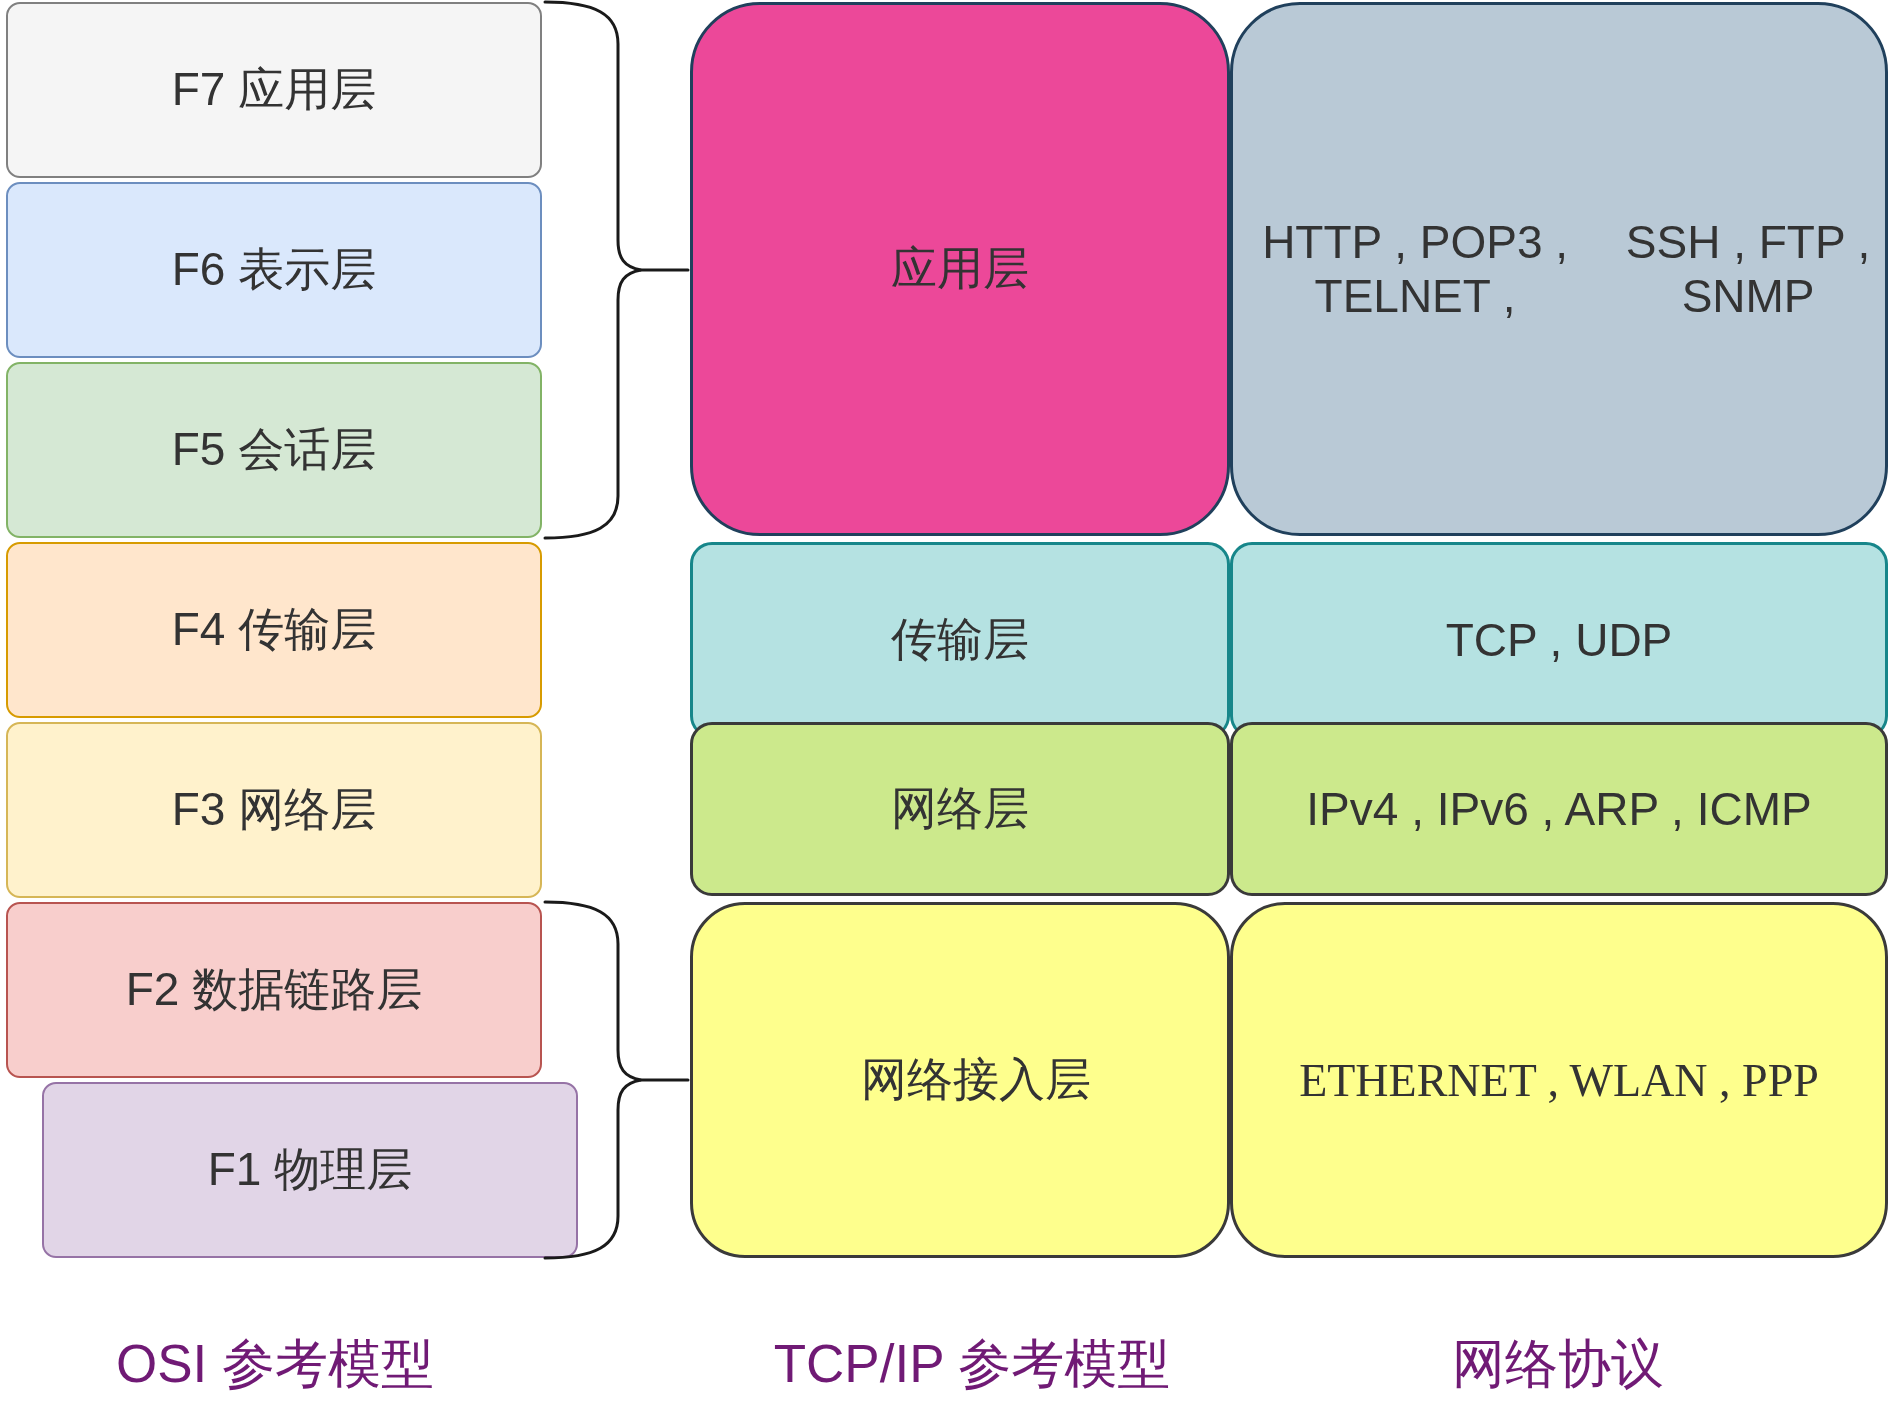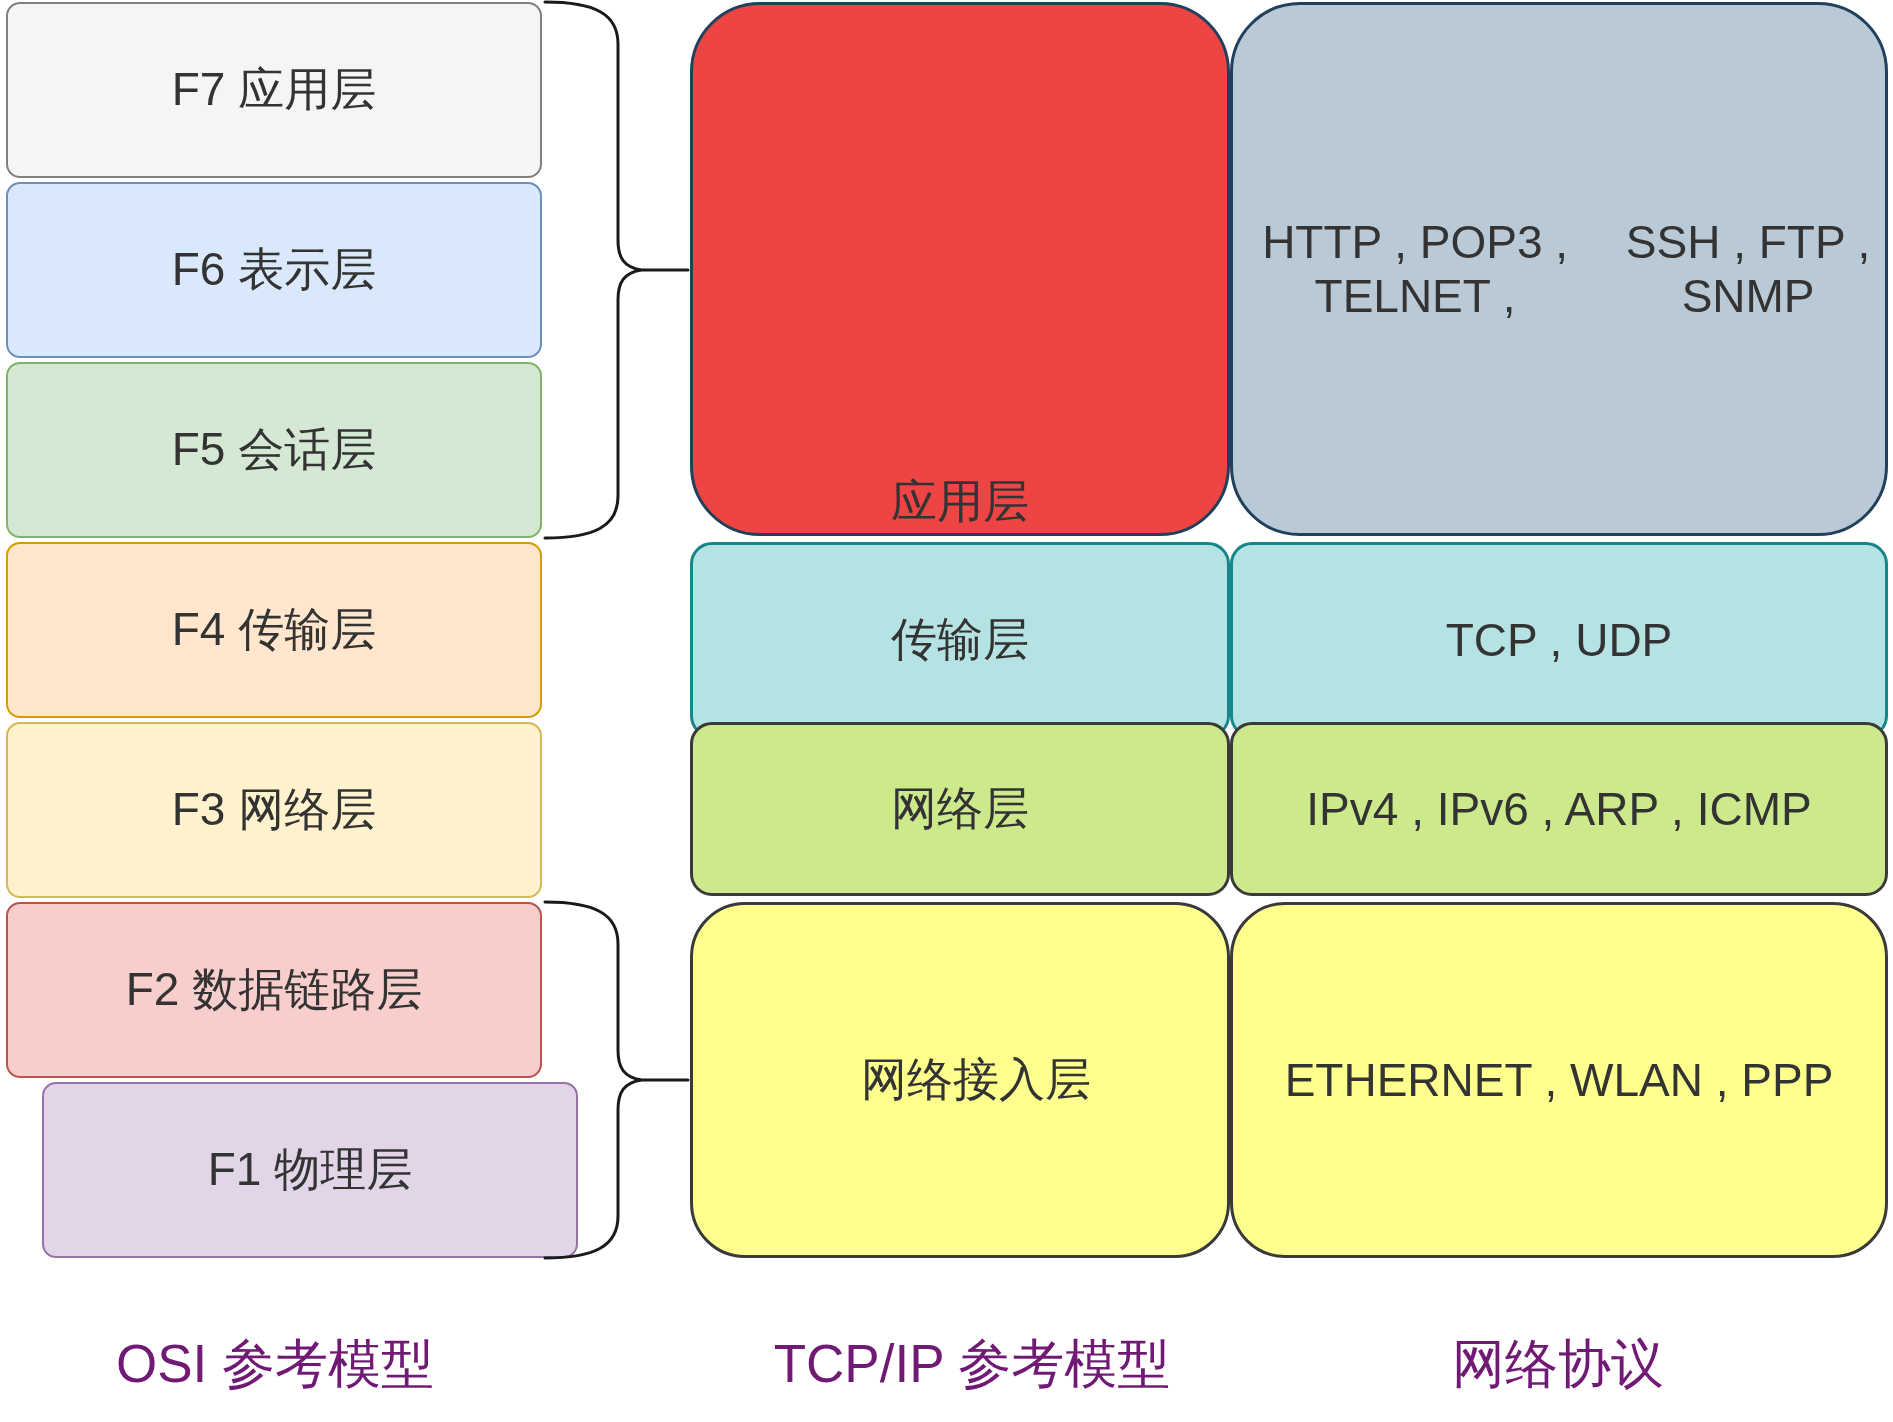--- a/index.html
+++ b/index.html
@@ -75,21 +75,21 @@
     <g fill="none" stroke="#1a1a1a" stroke-width="3" stroke-linecap="round">
       <path d="M545,2 C595,2 618,14 618,44 L618,240 C618,258 624,267 641,270
                C624,273 618,282 618,300 L618,496 C618,526 595,538 545,538"></path>
       <path d="M641,270 L688,270"></path>
       <path d="M545,902 C595,902 618,914 618,944 L618,1050 C618,1068 624,1077 641,1080
                C624,1083 618,1092 618,1110 L618,1216 C618,1246 595,1258 545,1258"></path>
       <path d="M641,1080 L688,1080"></path>
     </g>
   </svg>
 
-  <div class="box mid-box row1" style="background: #ef4444; border-color: rgb(32, 64, 92); align-items: flex-end;">
+  <div class="box mid-box row1" style="background: #ec4899; border-color: rgb(32, 64, 92);">
     <span>应用层</span>
   </div>
   <div class="box mid-box row2" style="background: rgb(181, 226, 226); border-color: rgb(23, 134, 138);">
     <span>传输层</span>
   </div>
   <div class="box mid-box row3" style="background: rgb(204, 233, 140); border-color: rgb(58, 58, 58);">
     <span>网络层</span>
   </div>
   <div class="box mid-box row4" style="background: rgb(254, 255, 141); border-color: rgb(58, 58, 58); padding-left: 32px;">
     <span>网络接入层</span>
@@ -100,21 +100,21 @@
       <span>HTTP , POP3 , TELNET ,</span>
       <span>SSH , FTP , SNMP</span>
     </div>
   </div>
   <div class="box right-box row2" style="background: rgb(181, 226, 226); border-color: rgb(23, 134, 138);">
     <span>TCP , UDP</span>
   </div>
   <div class="box right-box row3" style="background: rgb(204, 233, 140); border-color: rgb(58, 58, 58);">
     <span>IPv4 , IPv6 , ARP , ICMP</span>
   </div>
-  <div class="box right-box row4" style="background: rgb(254, 255, 141); border-color: rgb(58, 58, 58);">
+  <div class="box right-box row4" style="background: rgb(254, 255, 141); border-color: rgb(58, 58, 58); font-family: Liberation Serif, serif;">
     <span>ETHERNET , WLAN , PPP</span>
   </div>
 
   <div class="col-title" style="left:275px">OSI 参考模型</div>
   <div class="col-title" style="left:972px">TCP/IP 参考模型</div>
   <div class="col-title" style="left:1558px">网络协议</div>
 
 </div>
 
 </body></html>

